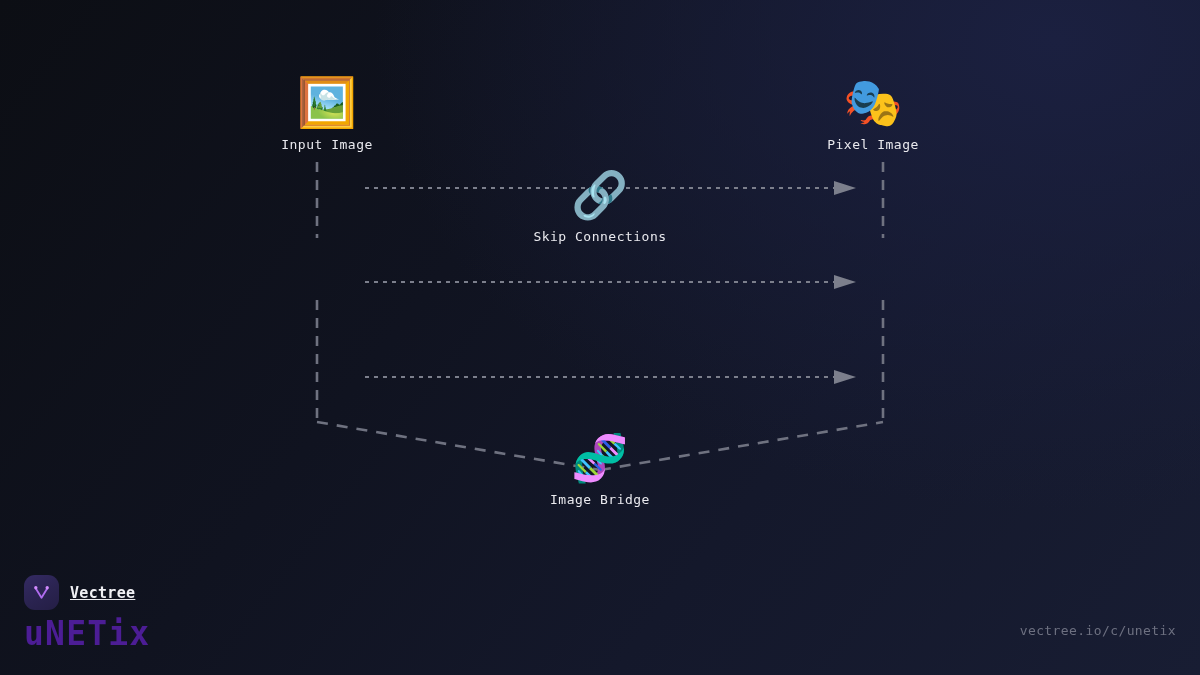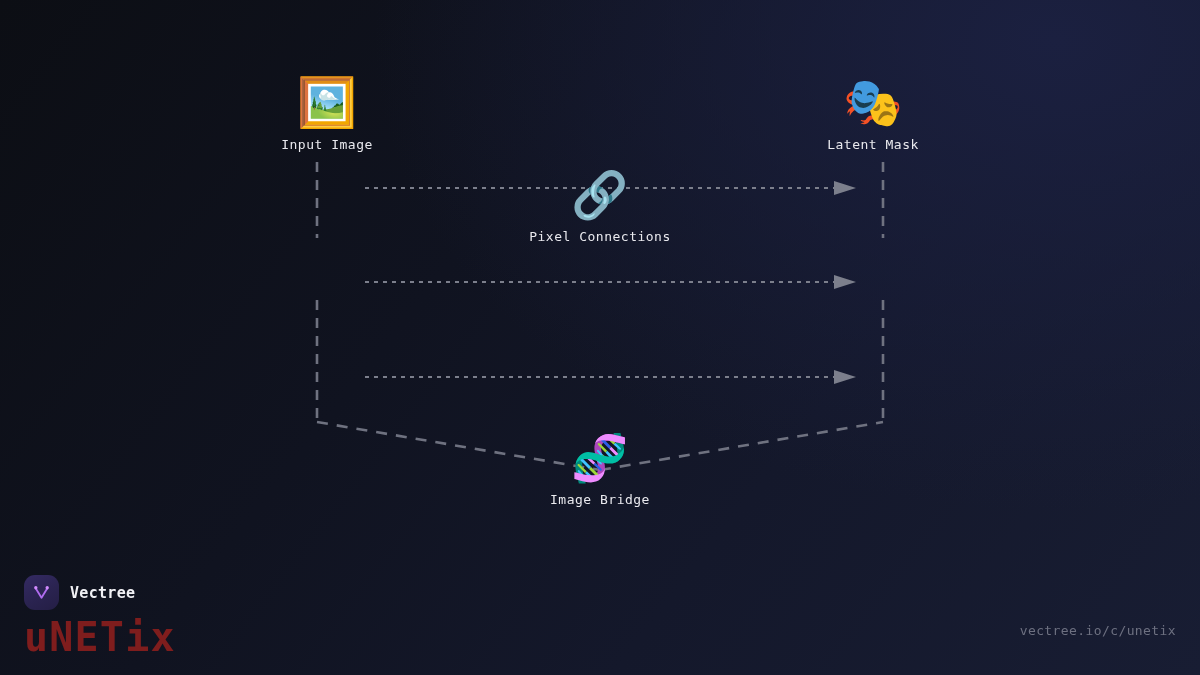--- a/index.html
+++ b/index.html
@@ -52,30 +52,30 @@
   .tile::after{
     content:""; position:absolute; left:5px; top:4px; width:13px; height:9px;
     border-radius:7px 7px 10px 10px;
     background:linear-gradient(180deg,rgba(255,255,255,.5),rgba(255,255,255,0));
   }
   .tri { width:0; height:0; }
   .tri-down { border-left:15px solid transparent; border-right:15px solid transparent; border-top:20px solid #fff; margin-top:3px;}
   .tri-up   { border-left:15px solid transparent; border-right:15px solid transparent; border-bottom:20px solid #fff; margin-bottom:3px;}
 
   
-  #brand { position:absolute; left:24px; top:575px; display:flex; align-items:center; gap:11px; }
+  #brand { position:absolute; left:24px; top:575px; display:flex; align-items:center; gap:11px;text-decoration:underline; }
   #brand-logo {
     width:35px; height:35px; border-radius:11px;
     background:linear-gradient(150deg,#342a63 0%,#2a2350 55%,#241e45 100%);
     display:flex; align-items:center; justify-content:center;
   }
   #brand-name { font-size:15px; font-weight:bold; color:#f0f0f4; letter-spacing:0.3px; }
   #page-title {
     position:absolute; left:24px; top:614px;
-    font-size:40px; font-weight:bold; letter-spacing:1.2px; color:#7f1d1d;
+    font-size:33px; font-weight:bold; letter-spacing:1.2px; color:#4c1d95;
   }
   #footer-url {
     position:absolute; right:24px; top:623px;
     font-size:13px; color:#6d7080; letter-spacing:0.4px;text-align:center;
   }
 </style>
 </head>
 <body>
 
 <div id="canvas">
@@ -101,28 +101,28 @@
     <polygon points="834,370 856,377 834,384" fill="#7c7f8c"></polygon>
   </svg>
 
   <div class="node" id="node-input">
     <span class="glyph glyph-lg">🖼️</span>
     <span class="caption">Input Image</span>
   </div>
 
   <div class="node" id="node-mask">
     <span class="glyph glyph-lg">🎭</span>
-    <span class="caption">Latent Mask</span>
+    <span class="caption">Pixel Image</span>
   </div>
 
 
 
   <div class="node" id="node-skip">
     <span class="glyph glyph-md">🔗</span>
-    <span class="caption">Pixel Connections</span>
+    <span class="caption">Skip Connections</span>
   </div>
 
   <div class="node" id="node-latent">
     <span class="glyph glyph-md">🧬</span>
     <span class="caption">Image Bridge</span>
   </div>
 
   <div id="brand">
     <span id="brand-logo">
       <svg width="21" height="21" viewBox="0 0 24 24" aria-hidden="true">

